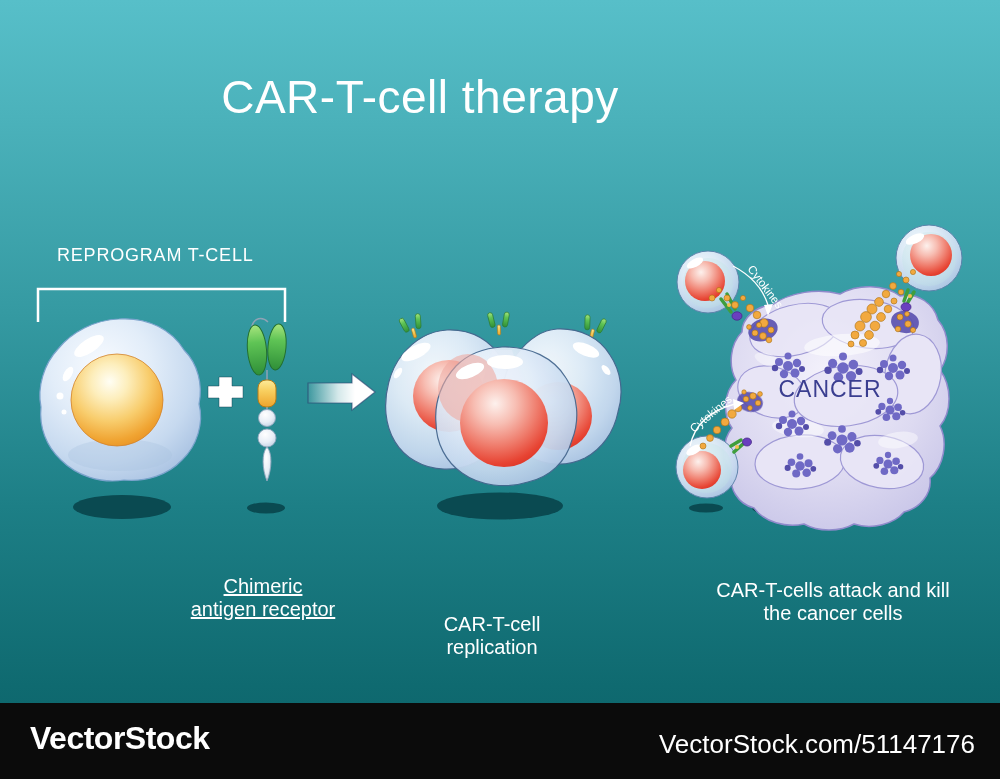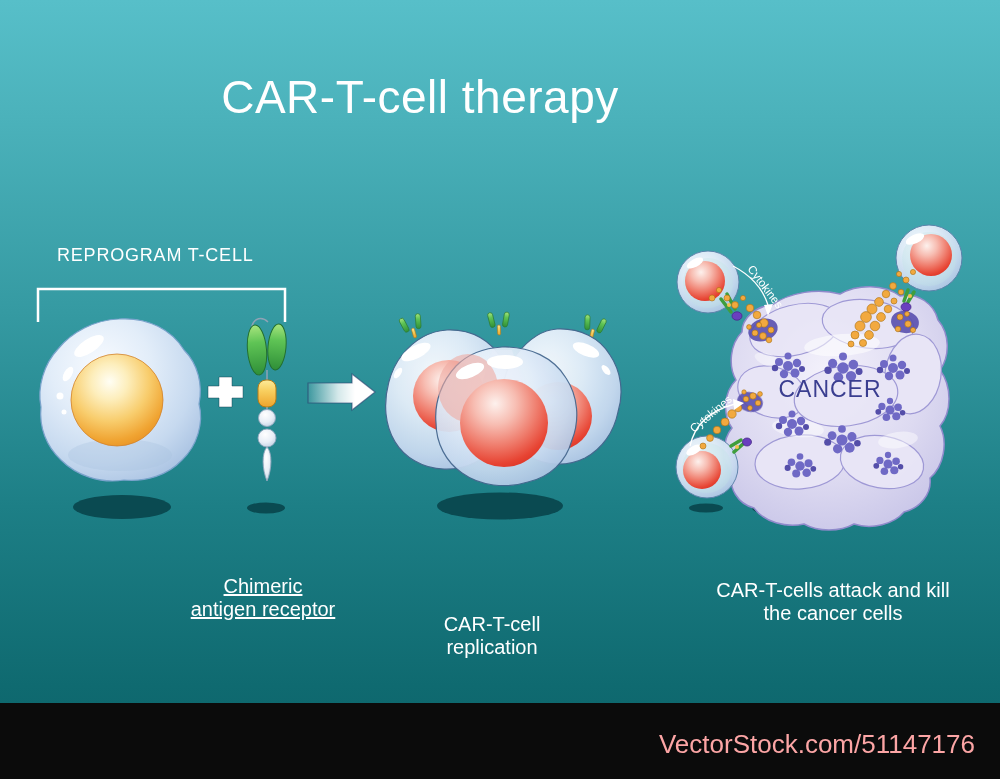--- a/index.html
+++ b/index.html
@@ -31,21 +31,21 @@
   .footer{
     position:absolute;left:0;top:703px;width:1000px;height:76px;
     background:#0b0b0b;
   }
   .brand{
     position:absolute;left:30px;top:17px;
     color:#ffffff;font-size:32px;font-weight:bold;letter-spacing:-.5px;
   }
   .credit{
     position:absolute;right:25px;top:26px;
-    color:#fca5a5;font-size:26px;font-weight:400;
+    color:#ffffff;font-size:26px;font-weight:400;
   }
 </style>
 </head>
 <body>
 
 <div class="poster">
 
   <div class="title">CAR-T-cell therapy</div>
   <div class="reprogram-label">REPROGRAM T-CELL</div>
 
@@ -322,16 +322,17 @@
   <div class="caption caption-replication">
     <span>CAR-T-cell</span><br>
     <span>replication</span>
   </div>
   <div class="caption caption-attack">
     <span>CAR-T-cells attack and kill</span><br>
     <span>the cancer cells</span>
   </div>
 
   <div class="footer">
+    <div class="brand">VectorStock</div>
     <div class="credit">VectorStock.com/51147176</div>
   </div>
 
 </div>
 
 </body></html>

